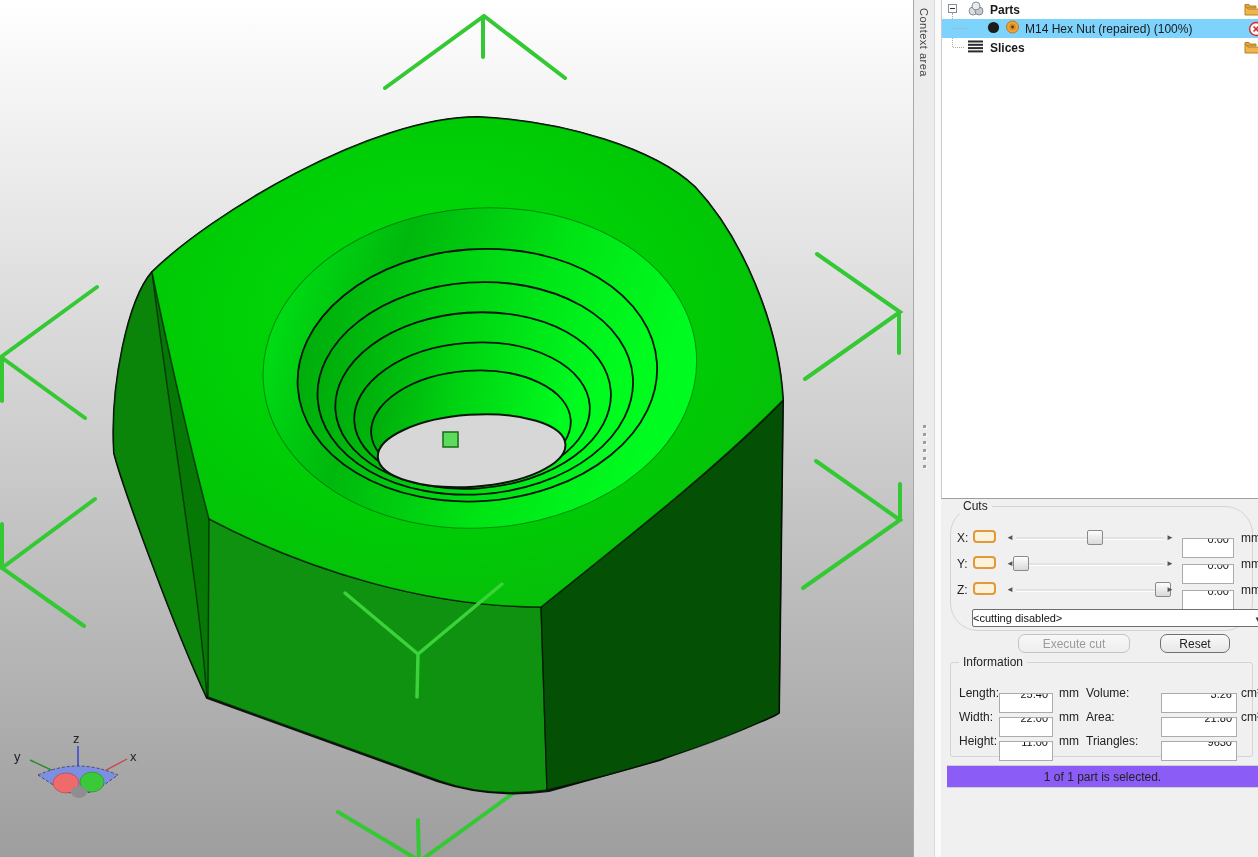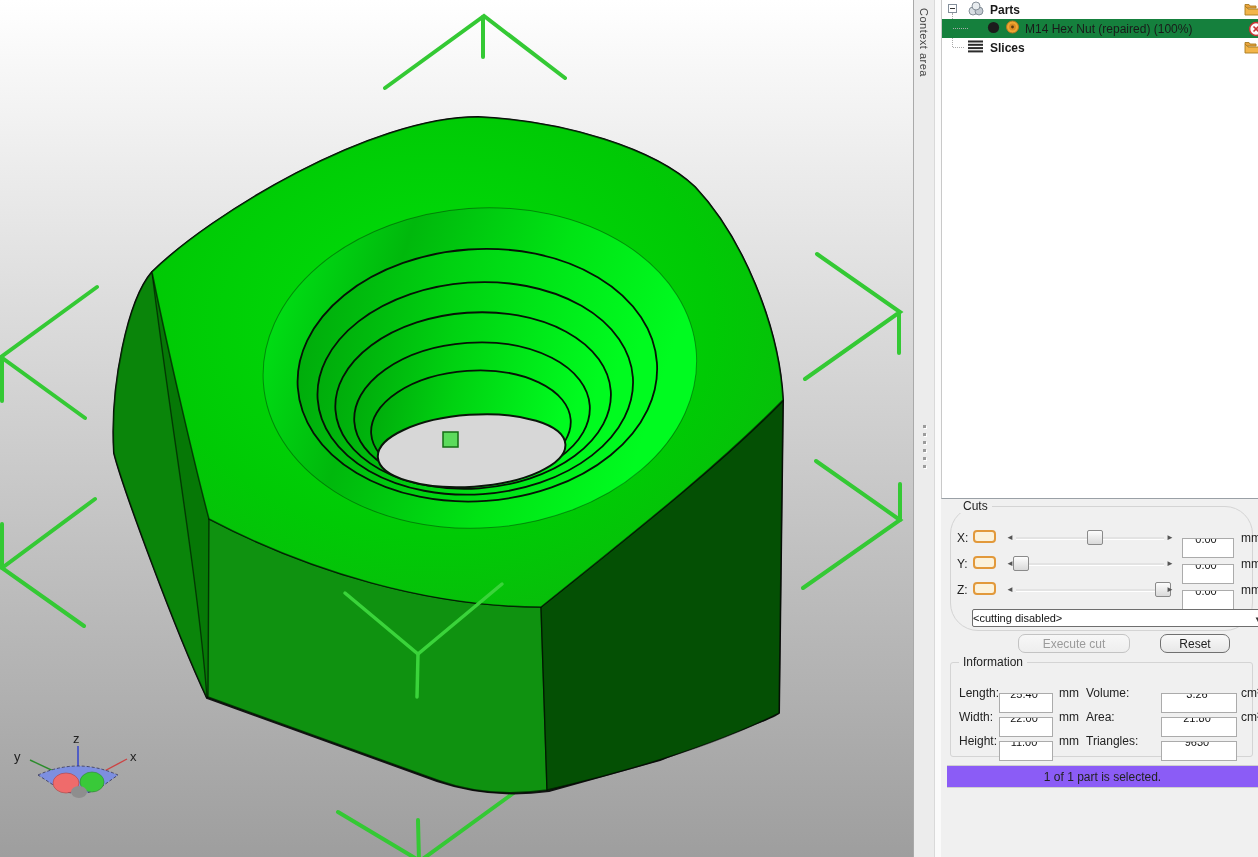--- a/index.html
+++ b/index.html
@@ -19,21 +19,21 @@
   .grip{position:absolute;left:9px;top:425px;display:flex;flex-direction:column;gap:5px;}
   .grip i{width:3px;height:3px;background:#9b9b9b;box-shadow:1px 1px 0 #fff;display:block;}
 
   
   #side{position:absolute;left:941px;top:0;width:317px;height:857px;background:#f0f0f0;}
 
   
   #tree{position:absolute;left:0;top:0;width:317px;height:499px;background:#fff;
     border-bottom:1px solid #9aa0a6;border-left:1px solid #c9c9c9;box-sizing:border-box;overflow:hidden;}
   .trow{position:relative;height:19px;display:flex;align-items:center;font-size:12px;color:#1a1a1a;}
-  .trow.hl{background:#15803d;}
+  .trow.hl{background:#7dd3fc;}
   .trow .bold{font-weight:bold;}
   .expander{position:absolute;left:6px;top:4px;width:9px;height:9px;background:#fff;
     border:1px solid #848f9b;box-sizing:border-box;}
   .expander::after{content:"";position:absolute;left:1px;top:3px;width:5px;height:1px;background:#333;}
   .ticon{display:inline-block;margin-right:5px;}
   .t-indent1{margin-left:25px;}
   .t-indent2{margin-left:45px;}
   .row-action{position:absolute;right:-6px;top:2px;}
   .dotv{position:absolute;left:10px;top:13px;width:1px;height:34px;border-left:1px dotted #aaa;}
   .doth{position:absolute;top:9px;border-top:1px dotted #aaa;}
@@ -51,21 +51,21 @@
   .sl-arrow{position:absolute;top:4px;font-size:8px;color:#555;line-height:10px;}
   .sl-arrow.left{left:2px;}
   .sl-arrow.right{right:2px;}
   .sl-track{position:absolute;left:12px;right:12px;top:8px;height:2px;background:#e3e3e3;border-bottom:1px solid #fff;}
   .sl-thumb{position:absolute;top:1px;width:16px;height:15px;border:1px solid #8a8a8a;border-radius:2px;
     background:linear-gradient(#fdfdfd,#d9d9d9);box-sizing:border-box;}
   .tx{left:48%;} .ty{left:5%;} .tz{left:88%;}
   .cut-val{position:absolute;left:231px;top:0;width:52px;height:17px;}
   .cut-unit{position:absolute;left:290px;top:2px;font-size:12px;color:#222;}
   input.box{width:100%;height:100%;border:1px solid #ababab;background:#fff;font-family:"Liberation Sans",sans-serif;
-    font-size:11px;text-align:center;padding:0 4px 18px 0;box-sizing:border-box;color:#111;}
+    font-size:11px;text-align:right;padding:0 4px 18px 0;box-sizing:border-box;color:#111;}
   .r-x{top:22px;} .r-y{top:48px;} .r-z{top:74px;}
   #cut-dd{position:absolute;left:21px;top:102px;width:296px;height:18px;border:1px solid #6e6e6e;border-radius:2px;
     background:#fff;box-sizing:border-box;font-size:11px;color:#111;display:flex;align-items:center;}
   #cut-dd .caret{position:absolute;right:5px;top:5px;font-size:8px;color:#333;}
 
   .btn{position:absolute;height:19px;border:1px solid #707070;border-radius:7px;font-size:12px;
     background:linear-gradient(#f9f9f9,#e7e7e7);color:#222;display:flex;align-items:center;justify-content:center;box-sizing:border-box;}
   .btn.disabled{color:#9b9b9b;border-color:#c3c3c3;background:linear-gradient(#f7f7f7,#eeeeee);}
   #btn-exec{left:77px;top:634px;width:112px;}
   #btn-reset{left:219px;top:634px;width:70px;}

